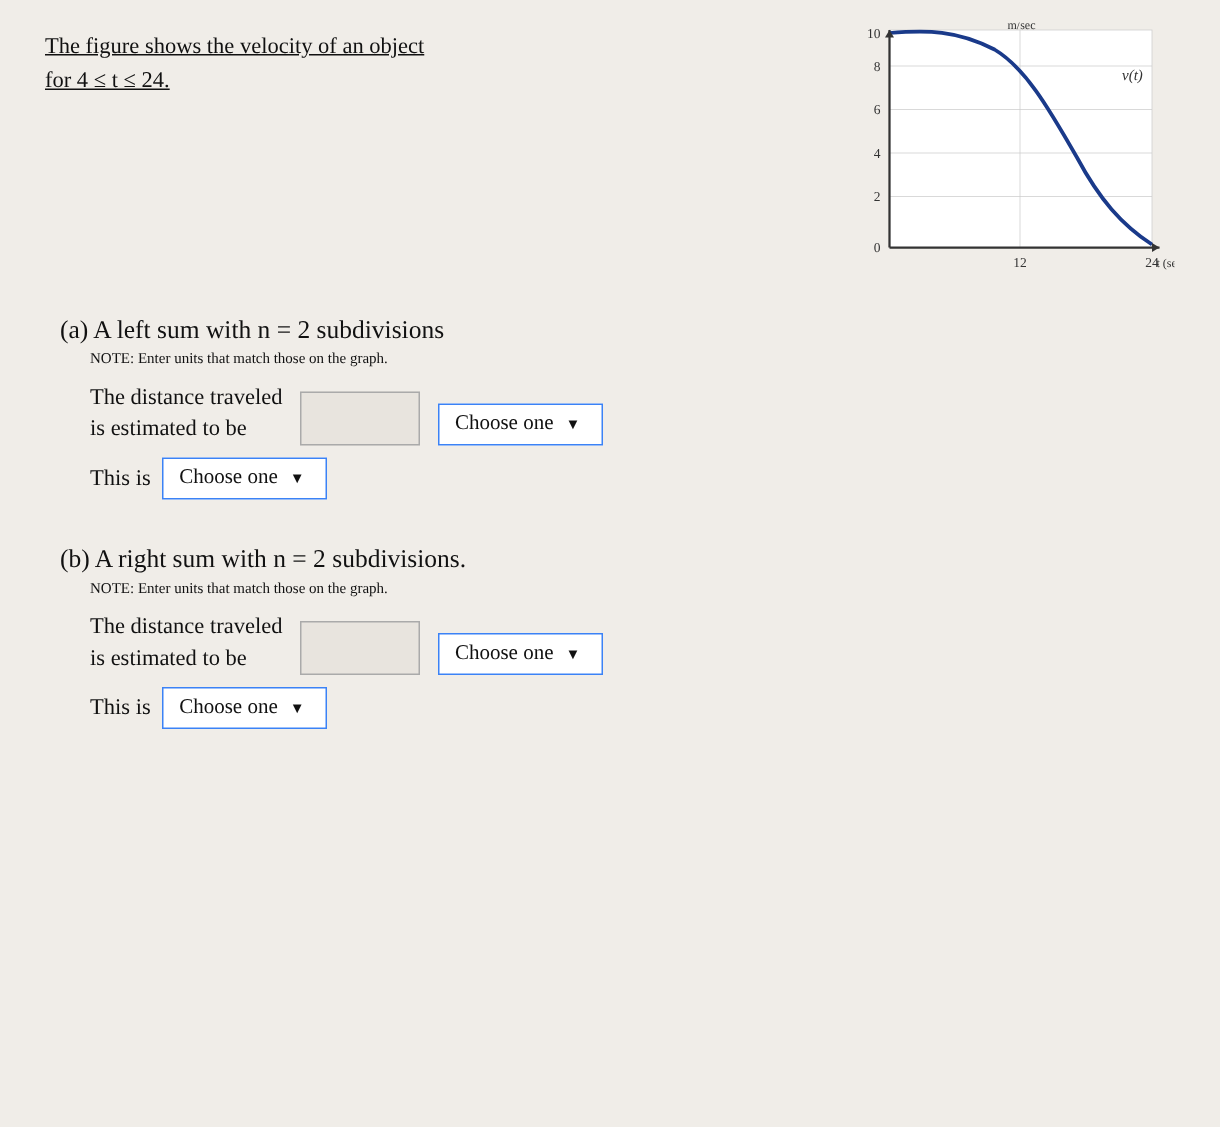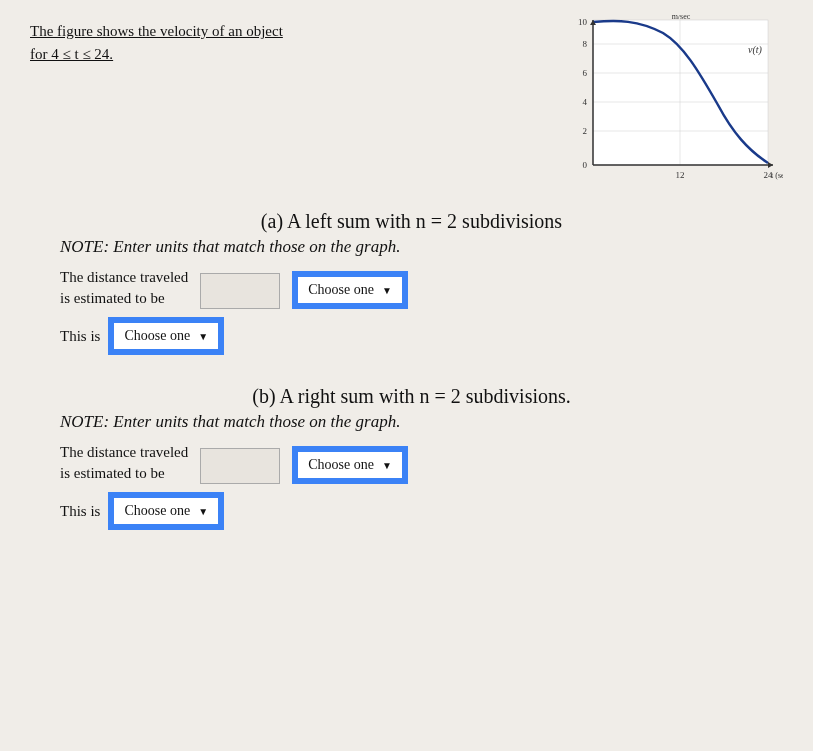--- a/index.html
+++ b/index.html
@@ -38,28 +38,26 @@
       width: 220px;
       height: 175px;
     }
 
     .part-section {
       margin-left: 10px;
       margin-bottom: 30px;
     }
 
     .part-title {
-      font-size: 20px;
+      font-size: 17px;
       margin-bottom: 4px;
-      text-align: center;
     }
 
     .part-note {
-      font-style: italic;
-      font-size: 17px;
+      font-size: 10px;
       margin-left: 20px;
       margin-bottom: 10px;
     }
 
     .answer-row {
       display: flex;
       align-items: flex-end;
       gap: 12px;
       margin-left: 20px;
       margin-bottom: 8px;
@@ -76,21 +74,21 @@
       border: 1px solid #aaa;
       background: #e8e4de;
       font-size: 14px;
       padding: 4px 6px;
     }
 
     .dropdown {
       display: inline-flex;
       align-items: center;
       gap: 4px;
-      border: 6px solid #3b82f6;
+      border: 1px solid #3b82f6;
       background: white;
       padding: 5px 10px;
       font-size: 14px;
       cursor: pointer;
       min-width: 110px;
       user-select: none;
     }
 
     .dropdown-arrow {
       font-size: 10px;

